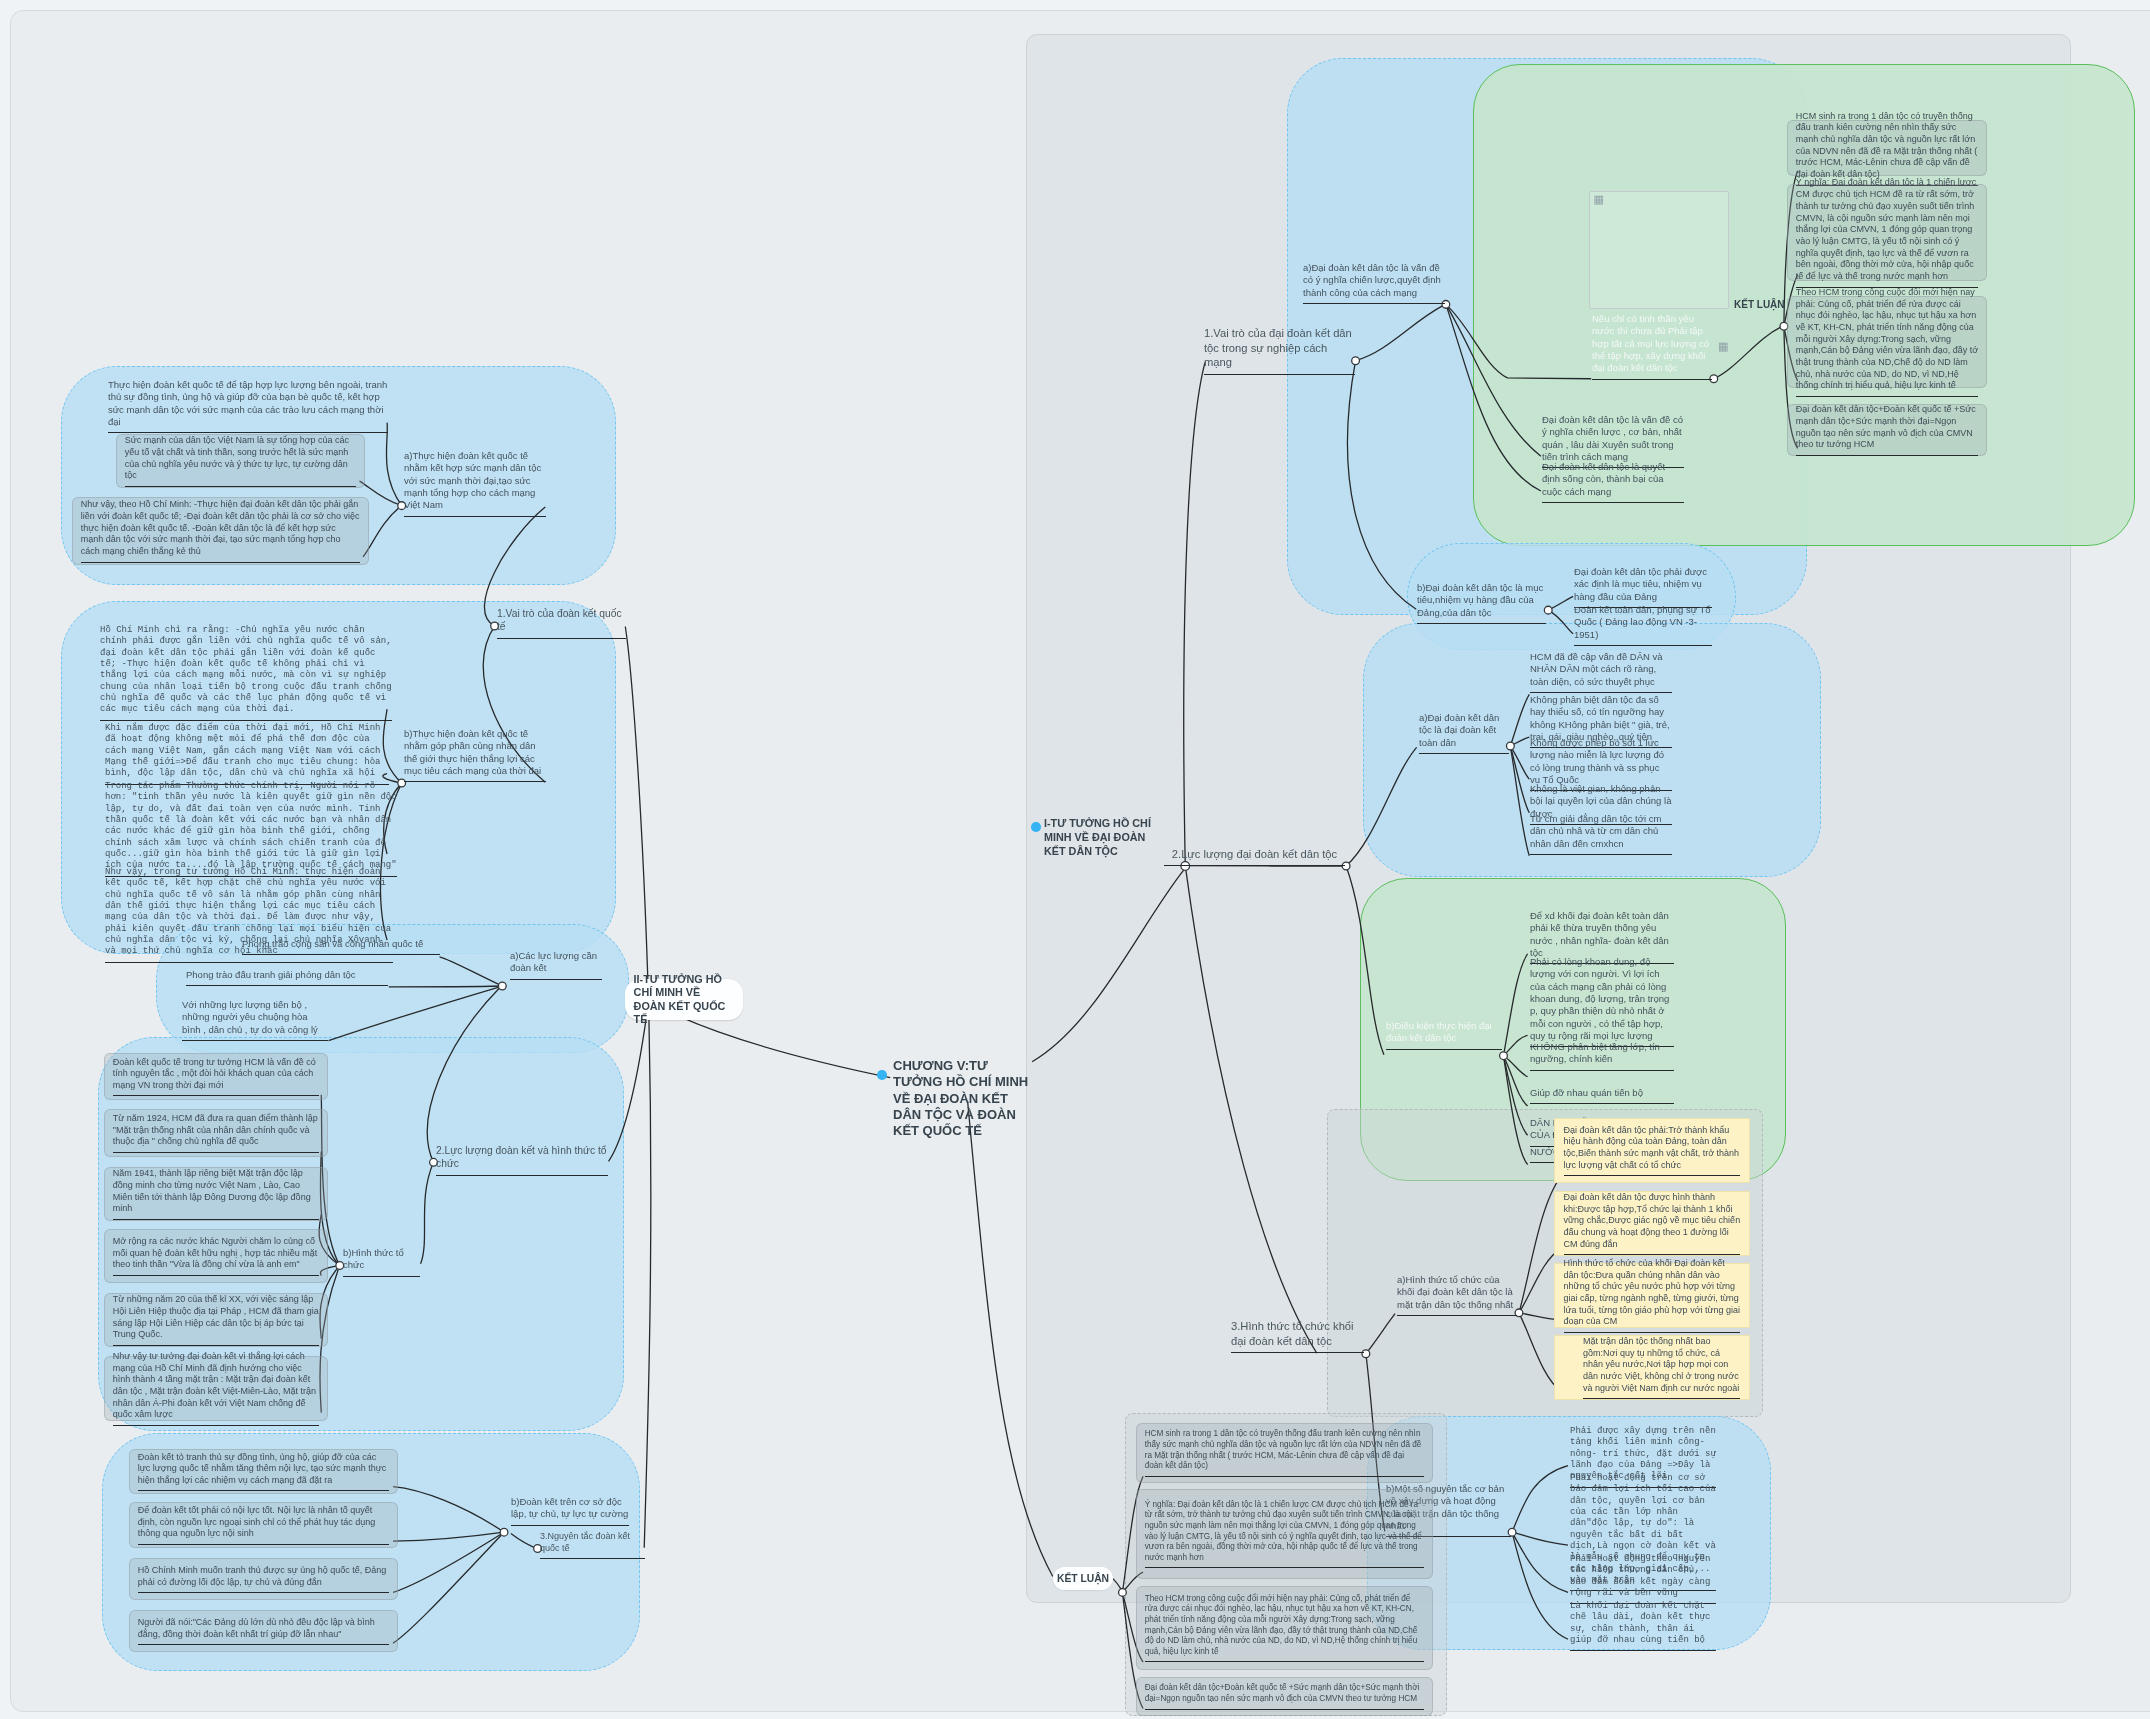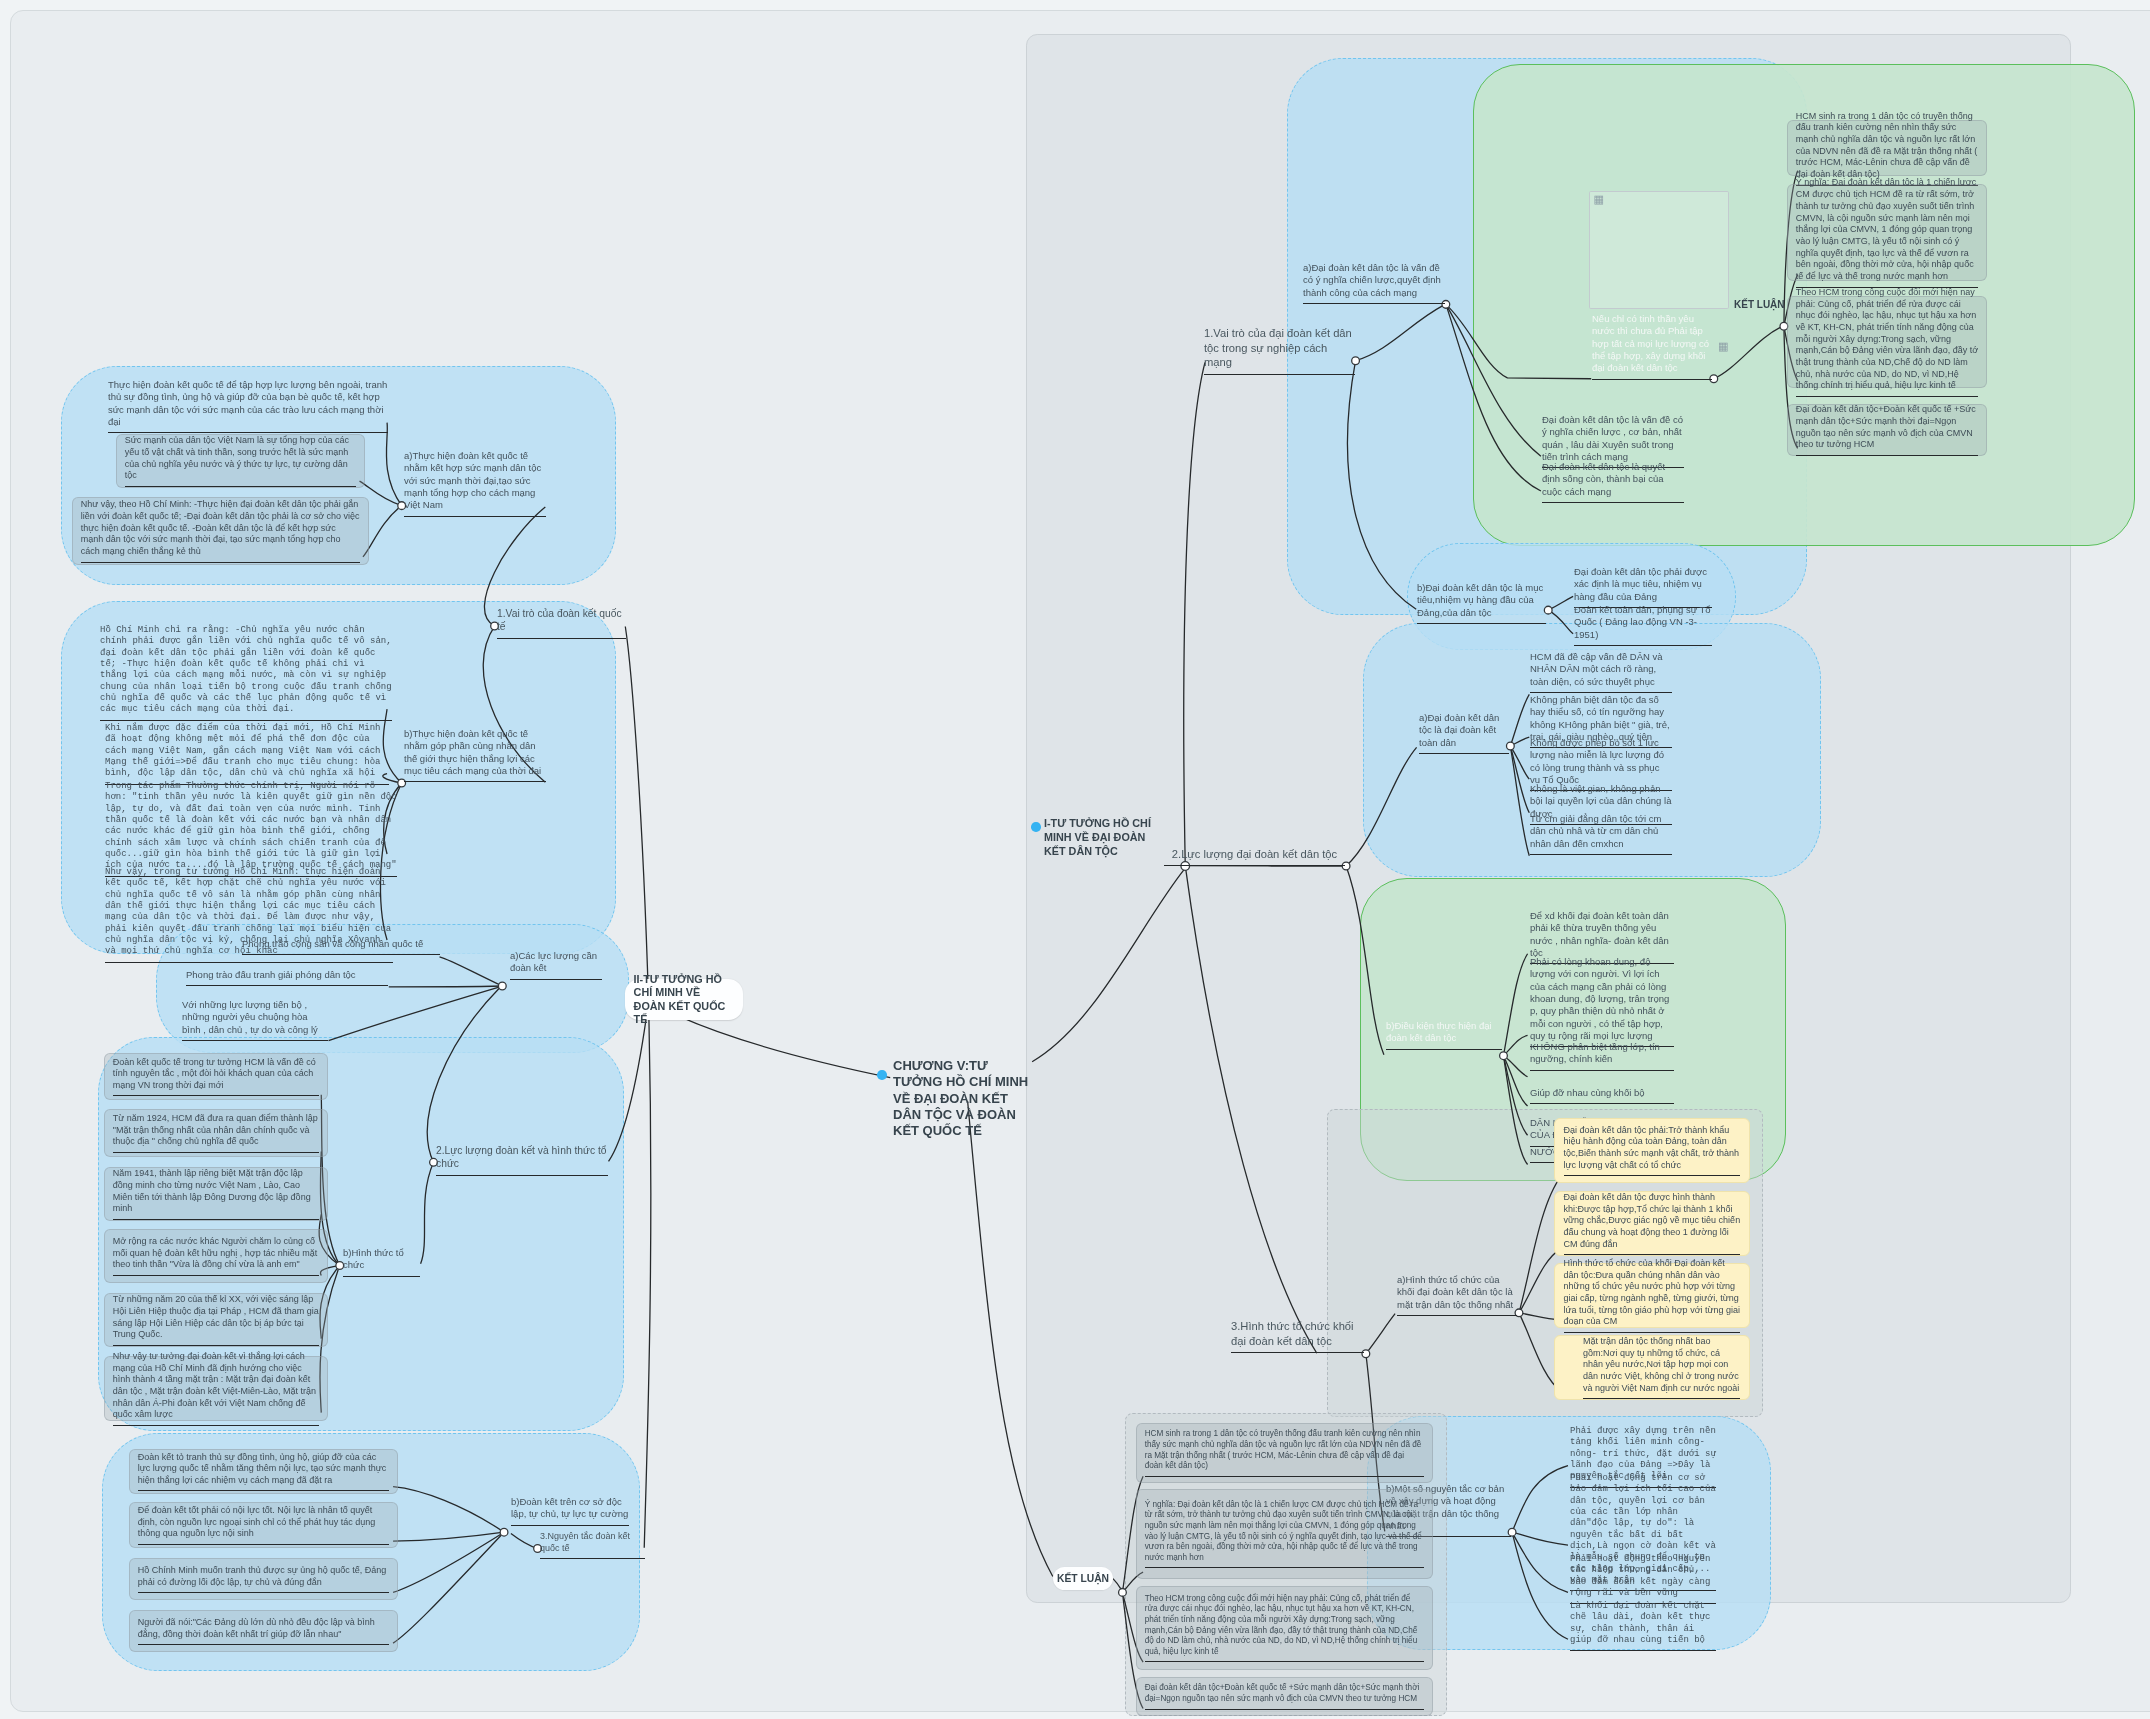--- a/index.html
+++ b/index.html
@@ -9,21 +9,21 @@
   .u{border-bottom:1.3px solid #26292b;padding-bottom:3.9px;}
   .lbl{font-size:11.2px;color:#49575f;}
   .small{font-size:9px;line-height:1.26;font-family:Liberation Mono, monospace;}
   .bold{font-weight:bold;color:#37444d;}
   .white{color:#f4f8f6;}
   .cloud{position:absolute;background:rgba(183,222,244,.82);border:1.3px dashed #72c5ef;border-radius:56px;}
   .cloud.green{background:rgba(198,229,206,.92);border:1.7px solid #5bbf5c;border-radius:47px;}
   .panel{position:absolute;background:rgba(205,212,216,.45);border:0.9px dashed #b2bac0;border-radius:7.7px;}
   .gbox{position:absolute;background:rgba(156,168,175,.30);border:0.9px solid rgba(138,150,157,.40);border-radius:6px;padding:6px 7.7px;display:flex;flex-direction:column;justify-content:center;box-sizing:border-box;}
   .gbox .bt,.ynote .bt{font:9px/1.3 "Liberation Sans",sans-serif;color:#3e4c56;border-bottom:1.3px solid #26292b;padding-bottom:3.9px;}
-  .ynote{position:absolute;background:#fdf2c6;border:0.4px solid #efe3ac;border-radius:6px;padding:6px 8.6px;display:flex;flex-direction:column;justify-content:center;box-sizing:border-box;}
+  .ynote{position:absolute;background:#fdf2c6;border:0.4px solid #efe3ac;border-radius:1px;padding:6px 8.6px;display:flex;flex-direction:column;justify-content:center;box-sizing:border-box;}
   .bubble{position:absolute;background:#fdfeff;border-radius:17px;box-shadow:0 0.4px 1.3px rgba(0,0,0,.12);display:flex;align-items:center;justify-content:center;text-align:left;font-weight:bold;color:#37444d;}
   .dot{position:absolute;width:9.5px;height:9.5px;border-radius:50%;background:#35b3f2;}
   svg.wire{position:absolute;left:0;top:0;pointer-events:none;}
   .imgbox{position:absolute;border:0.9px solid #c3cacf;background:rgba(255,255,255,.18);border-radius:1.7px;}
   .micon{position:absolute;font-size:11.2px;color:#8fa0a8;}
 </style>
 </head>
 <body>
 
 <div id="canvas">
@@ -192,21 +192,21 @@
   <div class="tnode u" style="left:1419px;top:712px;width:90px;">a)Đại đoàn kết dân tộc là đại đoàn kết toàn dân</div>
   <div class="tnode u" style="left:1530px;top:651px;width:142px;">HCM đã đề cập vấn đề DÂN và NHÂN DÂN một cách rõ ràng, toàn diện, có sức thuyết phục</div>
   <div class="tnode u" style="left:1530px;top:694px;width:142px;">Không phân biệt dân tộc đa số hay thiểu số, có tín ngưỡng hay không KHông phân biệt " già, trẻ, trai, gái, giàu nghèo, quý tiện</div>
   <div class="tnode u" style="left:1530px;top:737px;width:142px;">Không được phép bỏ sót 1 lực lượng nào miễn là lực lượng đó có lòng trung thành và ss phục vụ Tổ Quốc</div>
   <div class="tnode u" style="left:1530px;top:783px;width:142px;">Không là việt gian, không phản bội lại quyền lợi của dân chúng là được</div>
   <div class="tnode u" style="left:1530px;top:813px;width:142px;">Từ cm giải đẳng dân tộc tới cm dân chủ nhâ và từ cm dân chủ nhân dân đến cmxhcn</div>
   <div class="tnode white u" style="left:1386px;top:1020px;width:116px;">b)Điều kiện thực hiện đại đoàn kết dân tộc</div>
   <div class="tnode u" style="left:1530px;top:910px;width:144px;">Để xd khối đại đoàn kết toàn dân phải kế thừa truyền thống yêu nước , nhân nghĩa- đoàn kết dân tộc</div>
   <div class="tnode u" style="left:1530px;top:956px;width:144px;">Phải có lòng khoan dung, độ lượng với con người. Vì lợi ích của cách mạng cần phải có lòng khoan dung, độ lượng, trân trọng p, quy phần thiện dù nhỏ nhất ở mỗi con người , có thể tập hợp, quy tụ rộng rãi mọi lực lượng</div>
   <div class="tnode u" style="left:1530px;top:1041px;width:144px;">KHÔNG phân biệt tầng lớp, tín ngưỡng, chính kiến</div>
-  <div class="tnode u" style="left:1530px;top:1087px;width:144px;">Giúp đỡ nhau cùng khối bộ</div>
+  <div class="tnode u" style="left:1530px;top:1087px;width:144px;">Giúp đỡ nhau quán tiến bộ</div>
   <div class="tnode u" style="left:1530px;top:1117px;width:144px;">DÂN LÀ CHỖ DỰA VỮNG CHẮC CỦA ĐẢNG</div>
   <div class="tnode u" style="left:1530px;top:1146px;width:144px;">NƯỚC LẤY DÂN LÀM GỐC</div>
 
   <div class="tnode lbl u" style="left:1231px;top:1319px;width:133px;">3.Hình thức tổ chức khối đại đoàn kết dân tộc</div>
   <div class="tnode u" style="left:1397px;top:1274px;width:120px;">a)Hình thức tổ chức của khối đại đoàn kết dân tộc là mặt trận dân tộc thống nhất</div>
   <div class="ynote" style="left:1554px;top:1118px;width:196px;height:65px;">
       <div class="bt">Đại đoàn kết dân tộc phải:Trở thành khẩu hiệu hành động của toàn Đảng, toàn dân tộc,Biến thành sức mạnh vật chất, trở thành lực lượng vật chất có tổ chức</div>
     </div>
   <div class="ynote" style="left:1554px;top:1191px;width:196px;height:65px;">
       <div class="bt">Đại đoàn kết dân tộc được hình thành khi:Được tập hợp,Tổ chức lại thành 1 khối vững chắc,Được giác ngộ về mục tiêu chiến đấu chung và hoạt động theo 1 đường lối CM đúng đắn</div>

